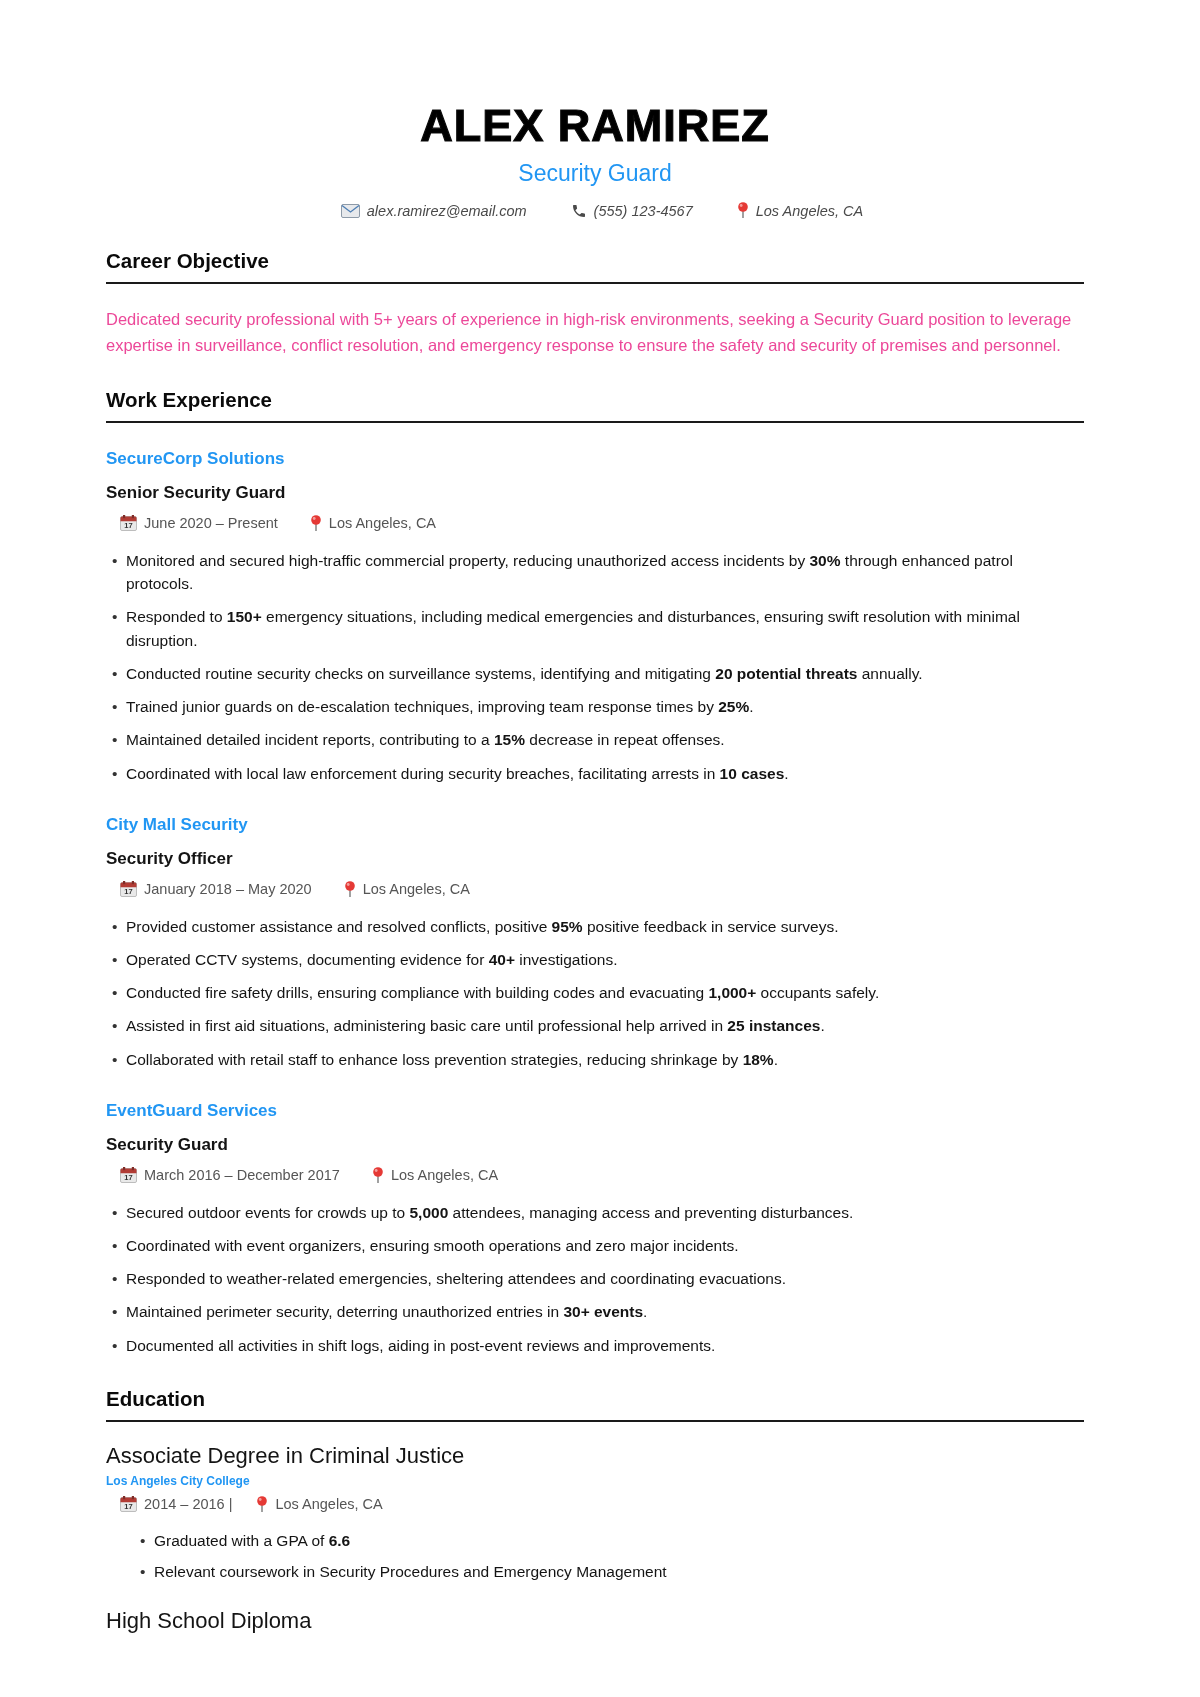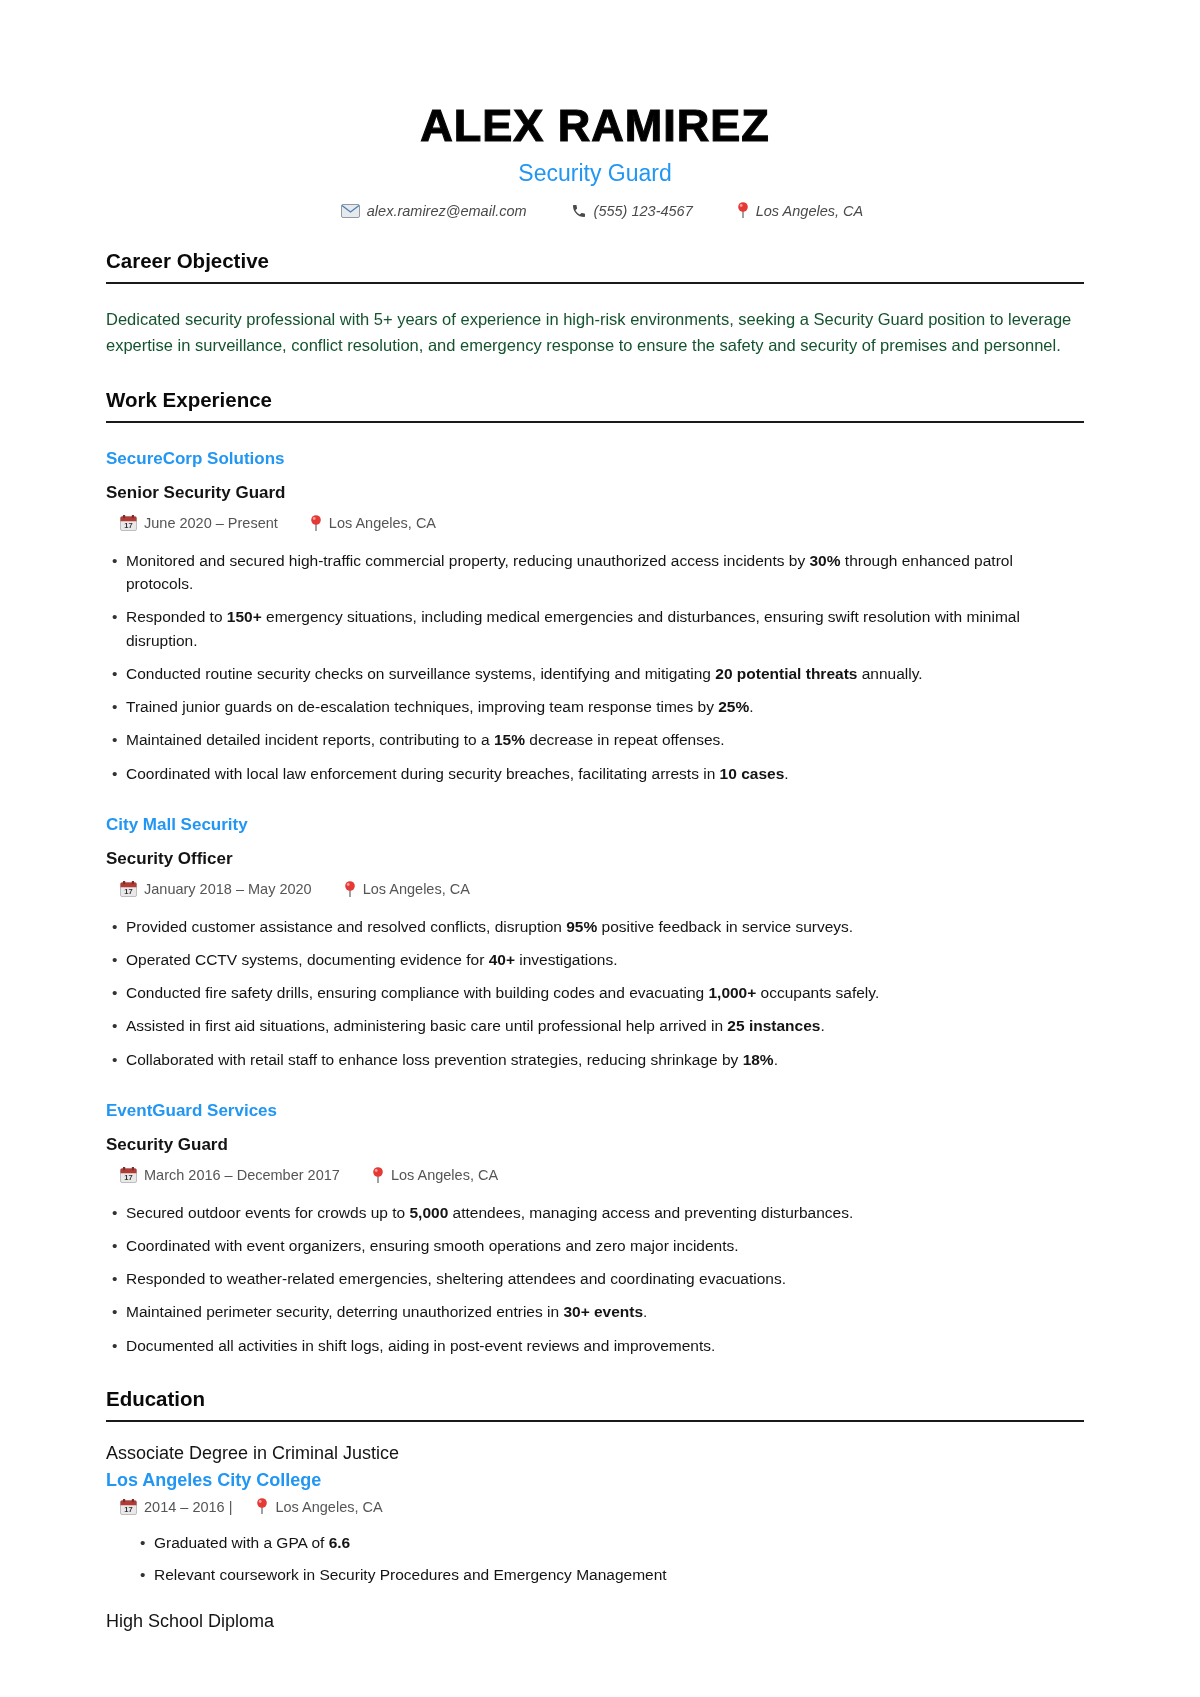--- a/index.html
+++ b/index.html
@@ -53,21 +53,21 @@
   }
   .rule {
     border: none;
     border-top: 2px solid #1a1a1a;
     margin: 8px 0 0;
   }
   .objective-text {
     margin: 22px 0 0;
     font-size: 16.5px;
     line-height: 1.6;
-    color: #14532d;
+    color: #ec4899;
   }
 
   
   .job { margin-top: 30px; }
   .job:first-child { margin-top: 26px; }
   .company {
     margin: 0;
     font-size: 17px;
     font-weight: bold;
     color: #2196F3;
@@ -104,24 +104,24 @@
     position: absolute;
     left: -14px;
     color: #333;
   }
   .bullets strong { font-weight: bold; }
 
   
   .edu { margin-top: 0; }
   .edu + .edu { margin-top: 24px; }
   .education-container { margin-top: 20px; }
-  .degree { font-size: 18px; color: #141414; line-height: 1.3; }
+  .degree { font-size: 22px; color: #141414; line-height: 1.3; }
   .school {
     margin-top: 4px;
-    font-size: 18px;
+    font-size: 12px;
     font-weight: bold;
     color: #2196F3;
     line-height: 1.3;
   }
   .edu .meta { margin-top: 6px; gap: 10px; }
   .edu-bullets { margin-top: 16px; padding-left: 48px; }
   .edu-bullets li { margin-bottom: 8px; }
 </style>
 </head>
 <body>
@@ -230,21 +230,21 @@
           <svg width="12" height="17" viewBox="0 0 12 17">
             <line x1="6" y1="8" x2="6" y2="16" stroke="#8a8a8a" stroke-width="1.6"></line>
             <circle cx="6" cy="5" r="4.8" fill="#e53935"></circle>
             <circle cx="4.2" cy="3.5" r="1.4" fill="#f7b1af" opacity="0.85"></circle>
           </svg>
         </span>
         <span>Los Angeles, CA</span>
       </span>
     </div>
     <ul class="bullets">
-            <li><span>Provided customer assistance and resolved conflicts, disruption </span><strong>95%</strong><span> positive feedback in service surveys.</span></li>
+            <li><span>Provided customer assistance and resolved conflicts, positive </span><strong>95%</strong><span> positive feedback in service surveys.</span></li>
             <li><span>Operated CCTV systems, documenting evidence for </span><strong>40+</strong><span> investigations.</span></li>
             <li><span>Conducted fire safety drills, ensuring compliance with building codes and evacuating </span><strong>1,000+</strong><span> occupants safely.</span></li>
             <li><span>Assisted in first aid situations, administering basic care until professional help arrived in </span><strong>25 instances</strong><span>.</span></li>
             <li><span>Collaborated with retail staff to enhance loss prevention strategies, reducing shrinkage by </span><strong>18%</strong><span>.</span></li>
           </ul>
   </article>
 
   <article class="job">
     <h3 class="company">EventGuard Services</h3>
     <h4 class="jobtitle">Security Guard</h4>

